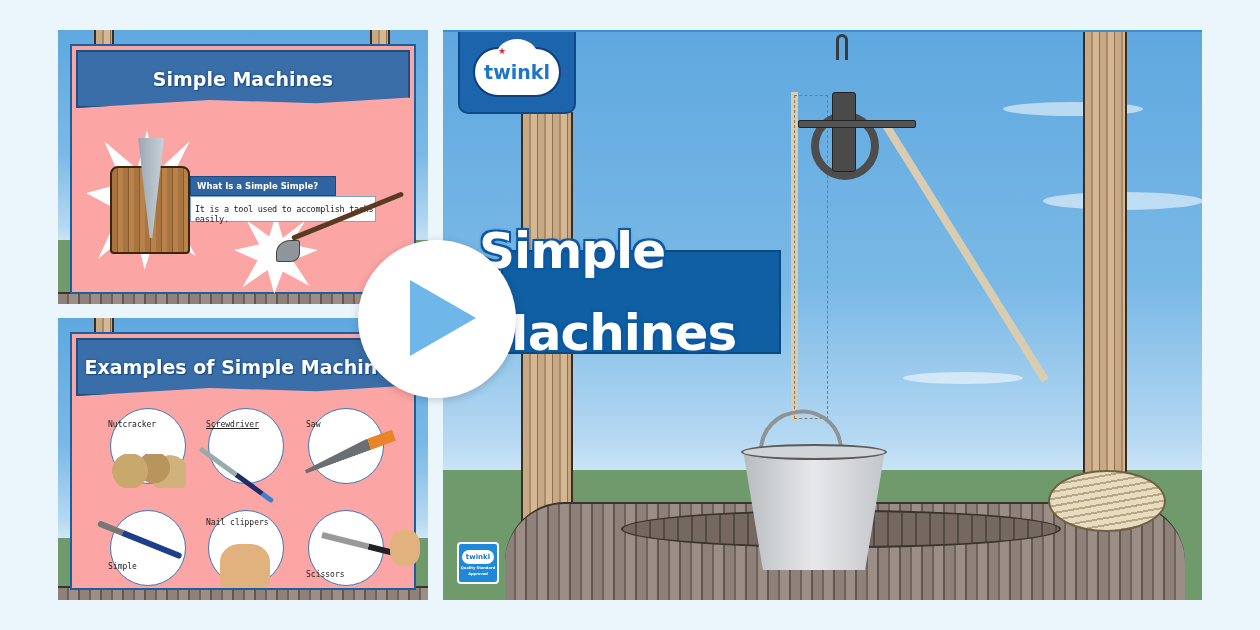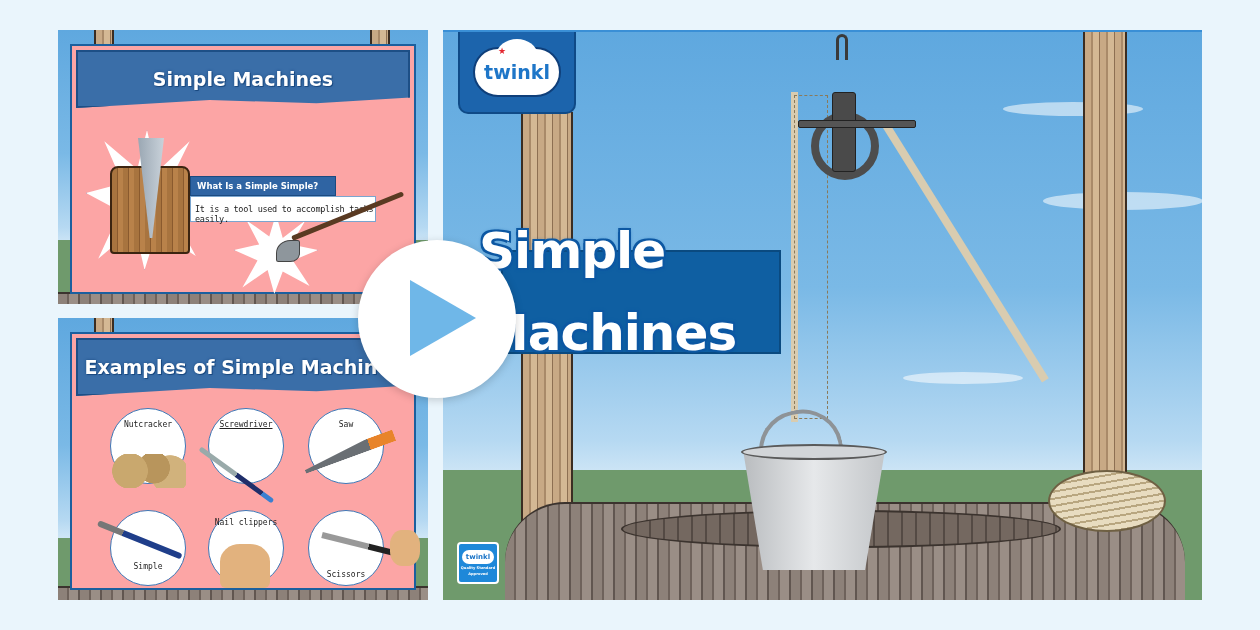--- a/index.html
+++ b/index.html
@@ -25,21 +25,21 @@
   .spark { position: absolute; border: 1px solid #4d87c2; clip-path: polygon(50% 0,58% 30%,85% 8%,68% 38%,100% 45%,70% 58%,90% 90%,58% 72%,48% 100%,40% 70%,10% 92%,28% 58%,0 45%,30% 38%,15% 8%,42% 28%); background: #fff; }
   .log { position: absolute; left: 38px; top: 120px; width: 80px; height: 88px; background: repeating-linear-gradient(90deg,#a8743f 0 5px,#8a5a2e 5px 6px,#b9824a 6px 11px); border: 2px solid #3b2410; border-radius: 8px 8px 4px 4px; }
   .wedge { position: absolute; left: 66px; top: 92px; width: 26px; height: 100px; background: linear-gradient(90deg,#9aa7b3,#c9d2da); clip-path: polygon(0 0,100% 0,55% 100%,45% 100%); }
   .q-label { position: absolute; left: 118px; top: 130px; width: 146px; height: 20px; background: #2f64a3; border: 1px solid #1b4a80; color: #fff; font-size: 8.5px; font-weight: bold; padding: 4px 0 0 6px; }
   .q-answer { position: absolute; left: 118px; top: 150px; width: 186px; height: 26px; background: #fff; border: 1px solid #7aa5cf; color: #222; font-size: 8.5px; padding: 7px 0 0 4px; font-family: "DejaVu Sans Mono", monospace; letter-spacing: -0.3px; }
   .axe-handle { position: absolute; left: 220px; top: 190px; width: 120px; height: 5px; background: #5a3a22; transform: rotate(-22deg); transform-origin: left center; border-radius: 3px; }
   .axe-head { position: absolute; left: 204px; top: 194px; width: 24px; height: 22px; background: #8e969c; border-radius: 60% 10% 40% 10%; border: 1px solid #444; }
 
   
   .tool-circle { position: absolute; width: 76px; height: 76px; border: 1px solid #3d78b7; border-radius: 50%; background: #fff; }
-  .tool-label { position: absolute; font-size: 8px; color: #222; font-family: "DejaVu Sans Mono", monospace; width: 80px; text-align: center; line-height: 10px; }
+  .tool-label { position: absolute; font-size: 8px; color: #222; font-family: "DejaVu Sans Mono", monospace; width: 80px; line-height: 10px; }
 
   
   .main { position: absolute; left: 443px; top: 30px; width: 759px; height: 570px; overflow: hidden; border-top: 2px solid #3a8fd6; }
   .logo-tab { position: absolute; left: 15px; top: 0; width: 118px; height: 82px; background: #1c64ac; border: 2px solid #0f4a87; border-top: none; border-radius: 0 0 10px 10px; display: flex; align-items: center; justify-content: center; }
   .logo-cloud { width: 88px; height: 50px; background: #fff; border-radius: 26px; border: 2px solid #0f3f7a; display: flex; align-items: center; justify-content: center; position: relative; }
   .logo-cloud::before { content: ""; position: absolute; width: 40px; height: 30px; background: #fff; border-radius: 50%; top: -10px; left: 22px; }
   .logo-text { position: relative; color: #1e76c8; font-weight: bold; font-size: 19px; font-family: "DejaVu Sans", sans-serif; }
   .logo-star { position: absolute; top: -3px; left: 23px; color: #e3262f; font-size: 9px; }
 
   .title-box { position: absolute; left: 58px; top: 218px; width: 280px; height: 104px; background: #0f5fa2; border: 2px solid #0a4a80; }

